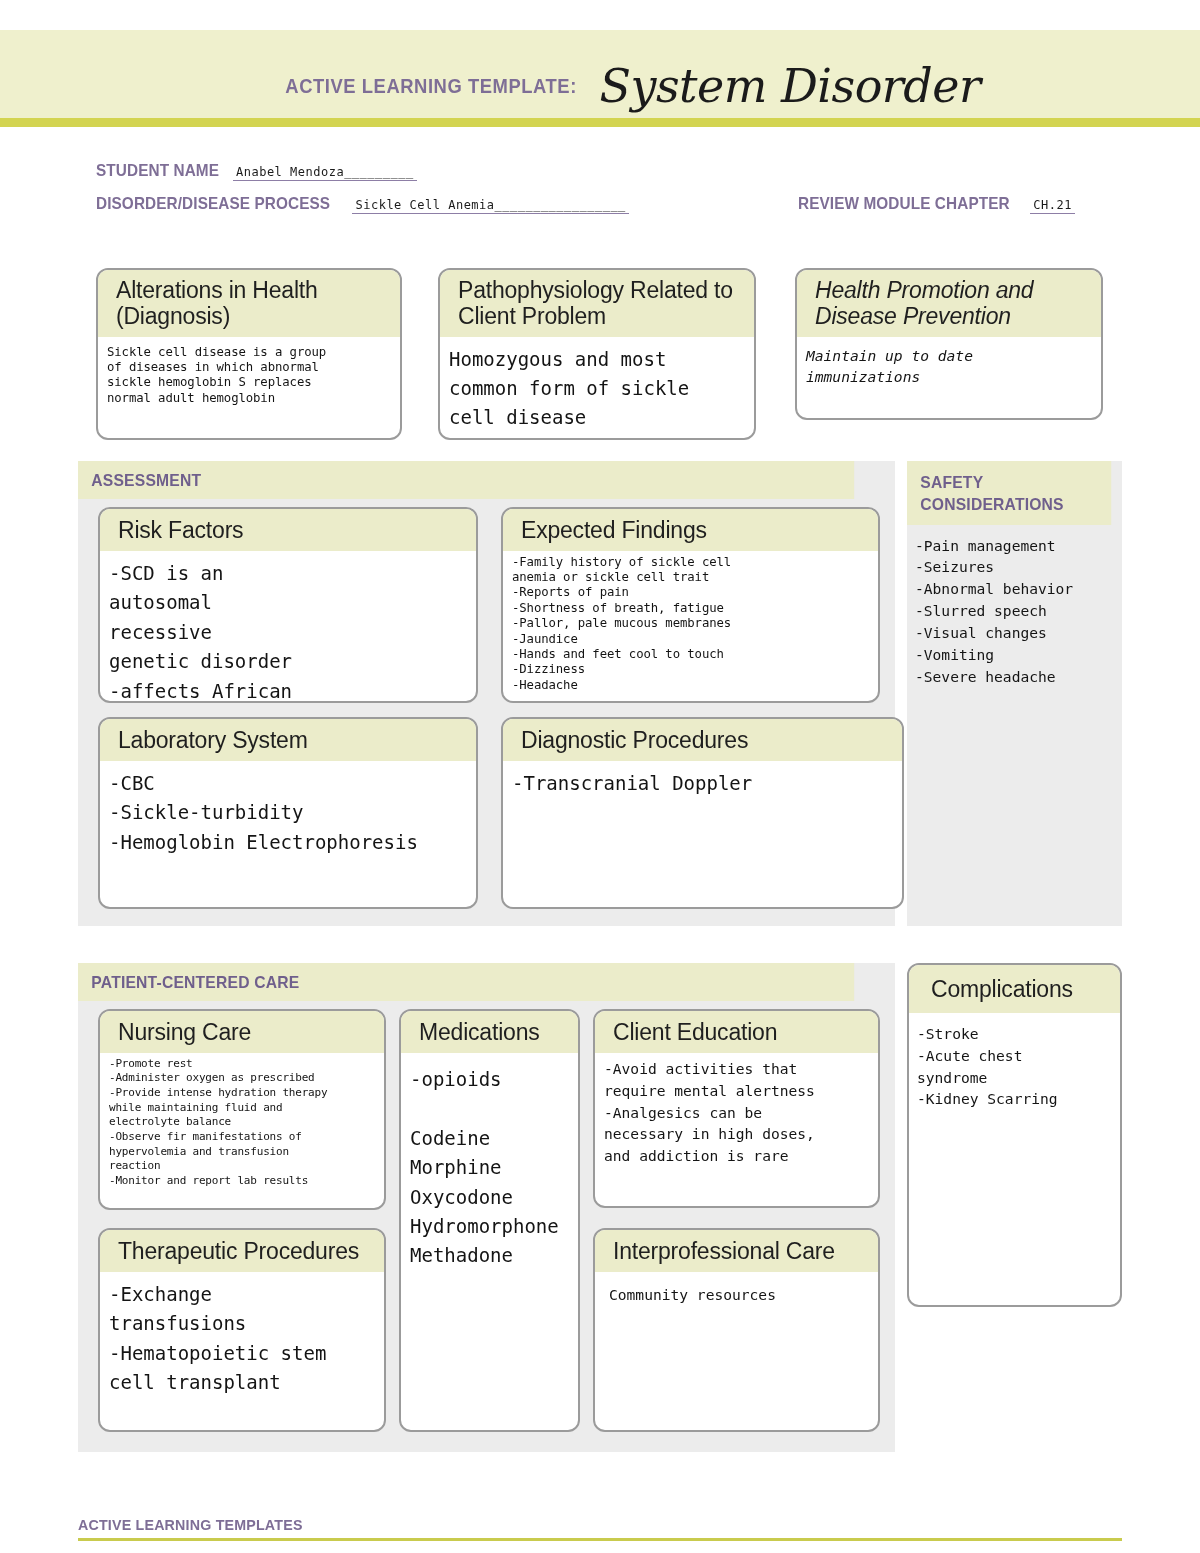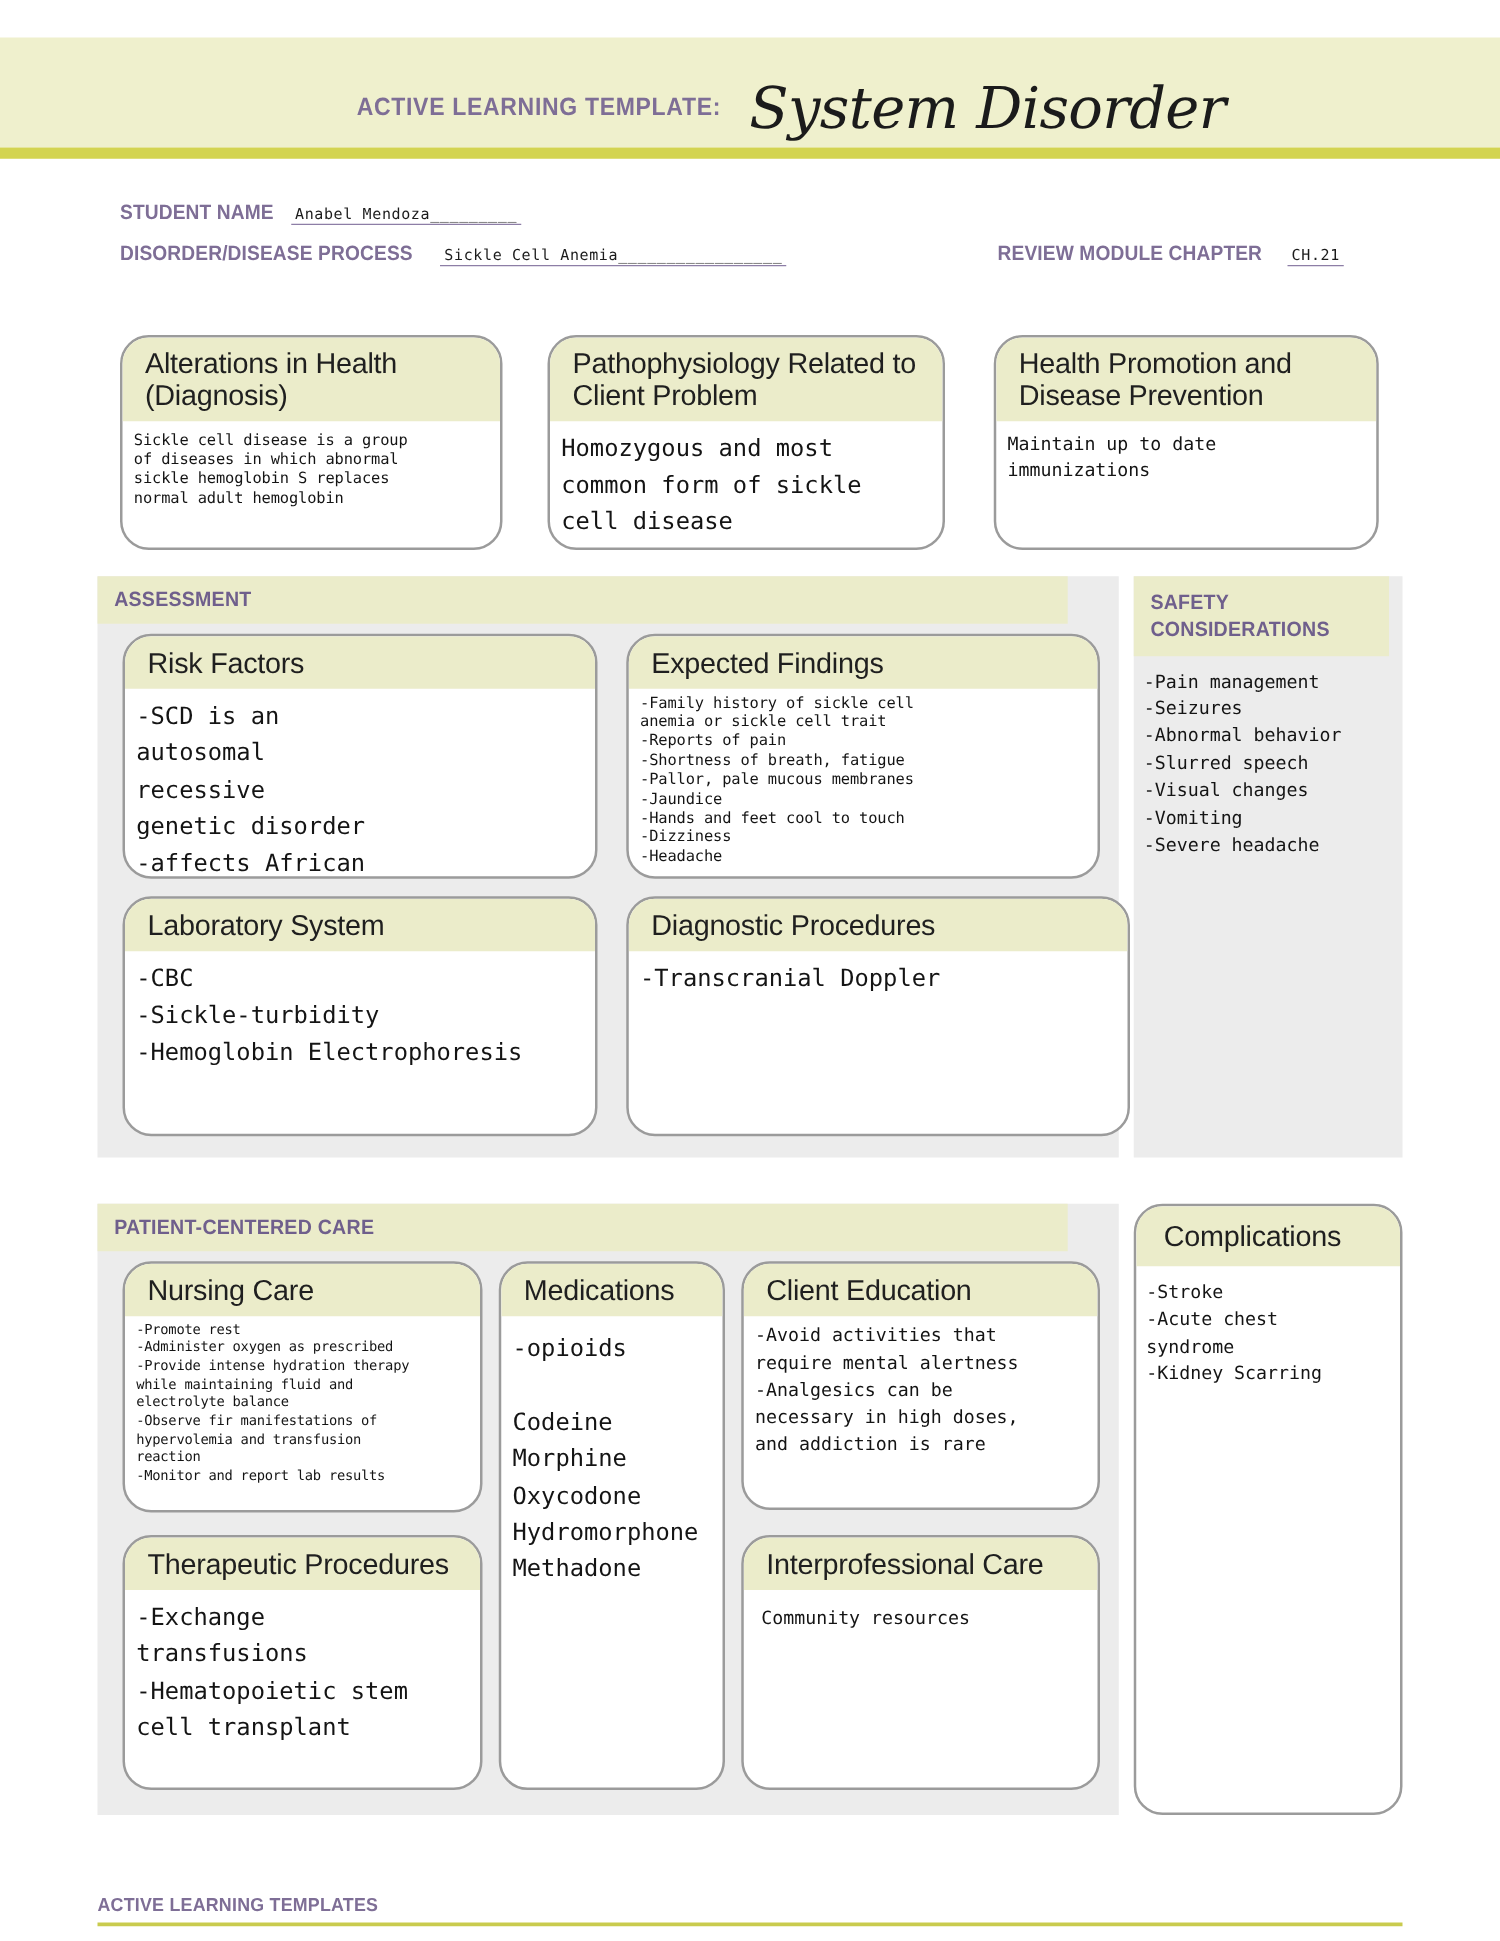--- a/index.html
+++ b/index.html
@@ -45,21 +45,21 @@
   }
   #row-student{left:96px;top:161px;}
   #row-disorder{left:96px;top:194px;}
   #row-chapter{left:798px;top:194px;}
 
   
   .card{
     position:absolute;
     background:#ffffff;
     border:2.5px solid #9b9b9b;
-    border-radius:23px;
+    border-radius:12px;
     box-sizing:border-box;
     overflow:hidden;
   }
   .card-hd{
     background:#ebecca;
     color:#1f1f1f;
     font-size:23px;
     line-height:1.12;
     padding:9px 0 7px 18px;
     letter-spacing:-.2px;
@@ -137,21 +137,21 @@
 </div>
 
 <div class="card" style="left:438px;top:268px;width:318px;height:172px;">
   <div class="card-hd two">Pathophysiology Related
 to Client Problem</div>
   <div class="card-bd t-lg">Homozygous and most
 common form of sickle
 cell disease</div>
 </div>
 
-<div class="card" style="left:795px;top:268px;width:308px;height:172px;">
+<div class="card" style="left:795px;top:268px;width:308px;height:152px;font-style:italic;">
   <div class="card-hd two">Health Promotion and
 Disease Prevention</div>
   <div class="card-bd t-md">Maintain up to date
 immunizations</div>
 </div>
 
 <div class="panel" style="left:78px;top:461px;width:817px;height:465px;">
   <div class="panel-hd">ASSESSMENT</div>
 </div>
 
@@ -245,21 +245,21 @@
 -Analgesics can be
 necessary in high doses,
 and addiction is rare</div>
 </div>
 
 <div class="card" style="left:593px;top:1228px;width:287px;height:204px;">
   <div class="card-hd">Interprofessional Care</div>
   <div class="card-bd t-md" style="padding-left:14px;padding-top:12px;">Community resources</div>
 </div>
 
-<div class="card" style="left:907px;top:963px;width:215px;height:489px;">
+<div class="card" style="left:907px;top:963px;width:215px;height:344px;">
   <div class="card-hd" style="padding-left:22px;padding-top:12px;padding-bottom:10px;">Complications</div>
   <div class="card-bd t-md" style="padding-top:10px;padding-left:8px;">-Stroke
 -Acute chest
 syndrome
 -Kidney Scarring</div>
 </div>
 
 <div class="footer-txt">ACTIVE LEARNING TEMPLATES</div>
 <div class="footer-rule"></div>
 

